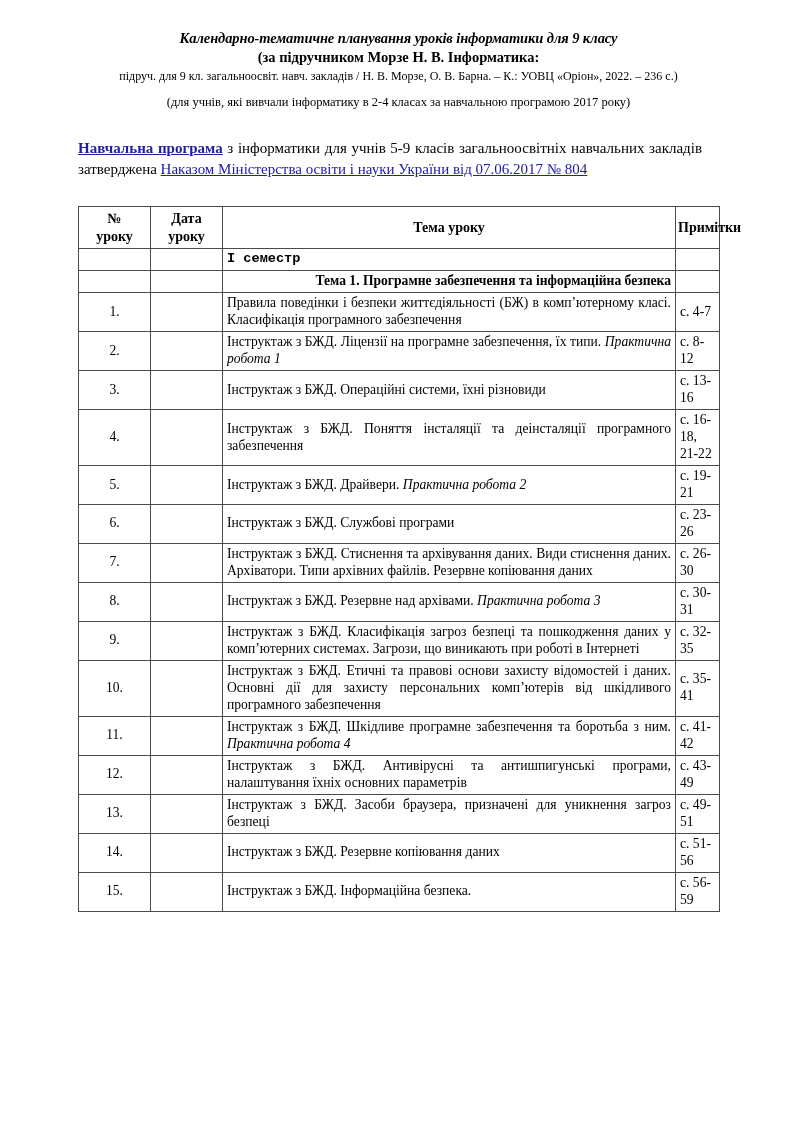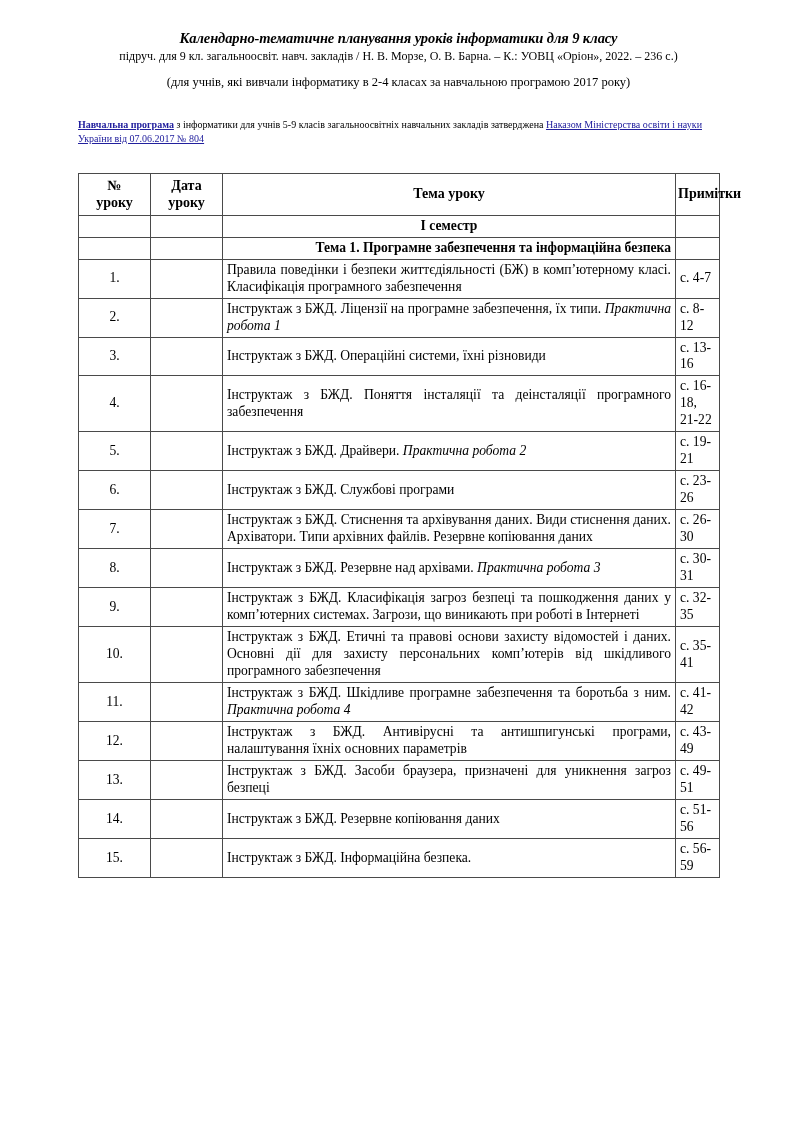--- a/index.html
+++ b/index.html
@@ -54,21 +54,21 @@
   }
   .audience {
     font-size: 12.5px;
     font-weight: normal;
     margin: 10px 0 0 0;
   }
 
   
   .program-par {
     margin: 28px 17px 0 0;
-    font-size: 10px;
+    font-size: 15px;
     line-height: 1.42;
     text-align: justify;
     text-justify: inter-word;
   }
   .link {
     color: #22209e;
     text-decoration: underline;
   }
   .link-bold {
     color: #22209e;
@@ -112,42 +112,43 @@
     text-justify: inter-word;
     padding: 2px 5px 2px 6px;
     vertical-align: top;
   }
   .cell-note {
     text-align: left;
     white-space: normal;
     padding: 2px 3px;
   }
   .semester-row td {
-    text-align: center;
-    font-family: Liberation Serif, serif;
+    text-align: left;
+    font-family: Liberation Mono, monospace;
     font-size: 8.5px;
     font-weight: bold;
     padding: 3px 0;
   }
   .theme-row td {
     text-align: right;
     font-weight: bold;
     font-size: 14px;
     padding: 3px 6px;
     line-height: 1.25;
   }
   .it { font-style: italic; }
 </style>
 </head>
 <body>
 
 <div class="page">
 
   <div class="head-block">
     <div class="title-italic">Календарно-тематичне планування уроків інформатики для 9 класу</div>
+    <div class="title-bold">(за підручником Морзе Н. В. Інформатика:</div>
     <div class="subtitle">підруч. для 9 кл. загальноосвіт. навч. закладів / Н. В. Морзе, О. В. Барна. – К.: УОВЦ «Оріон», 2022. – 236 с.)</div>
     <div class="audience">(для учнів, які вивчали інформатику в 2-4 класах за навчальною програмою 2017 року)</div>
   </div>
 
   <p class="program-par">
     <a href="#" class="link-bold">Навчальна програма</a><span> з інформатики для учнів 5-9 класів загальноосвітніх навчальних закладів затверджена </span><a href="#" class="link">Наказом Міністерства освіти і науки України від 07.06.2017 № 804</a>
   </p>
 
   <table class="plan">
     <colgroup>

